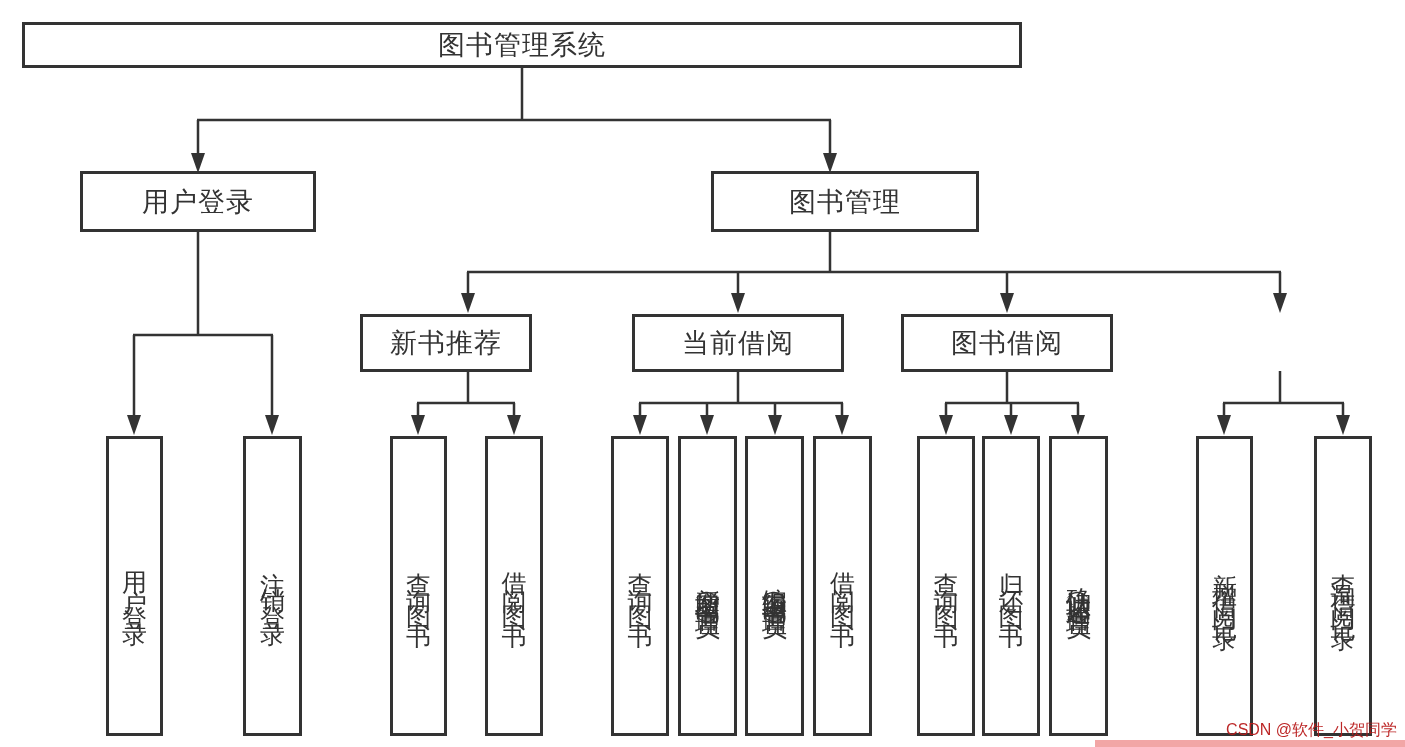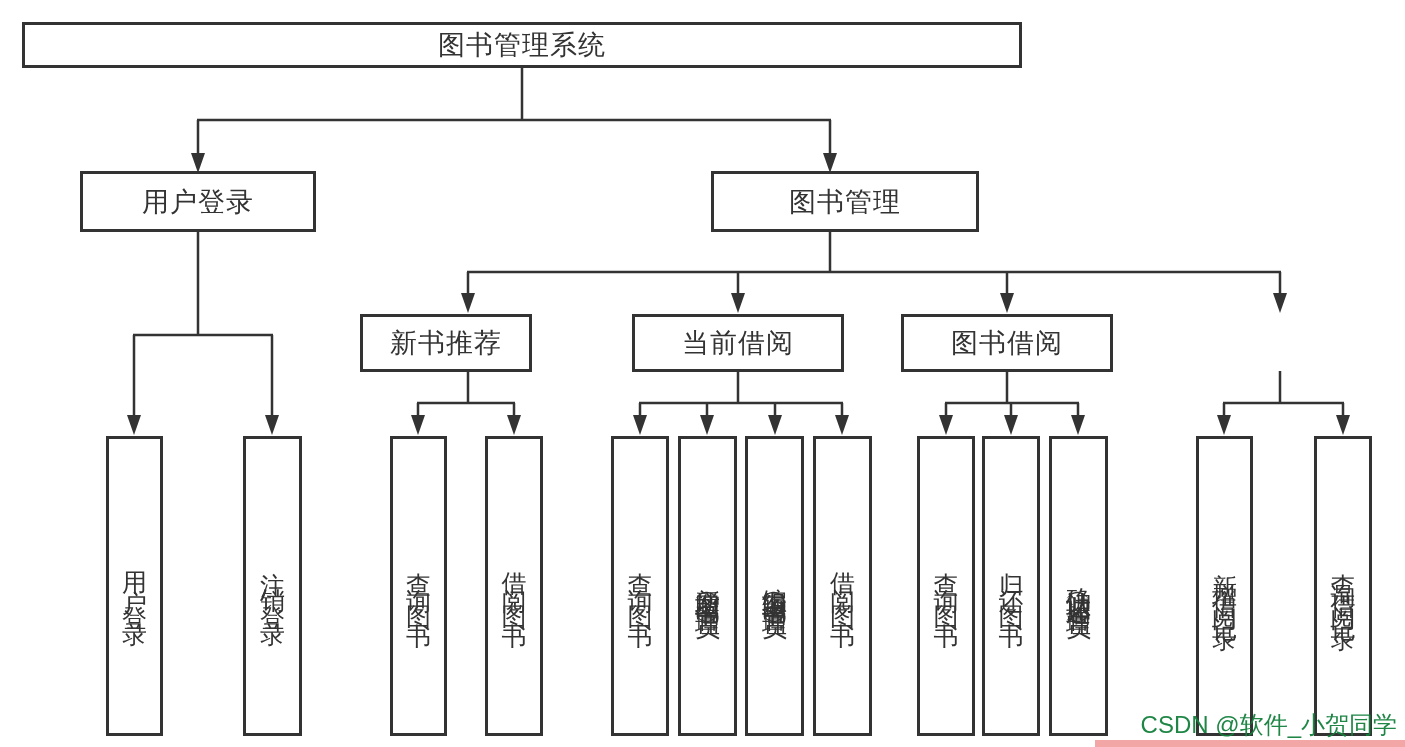--- a/index.html
+++ b/index.html
@@ -21,22 +21,22 @@
     white-space:nowrap;
     font-size:25px;
     line-height:1;
   }
   .ls-lg span{letter-spacing:17px;}
   .ls-md span{letter-spacing:11px;}
   .ls-sm span{letter-spacing:4px;}
   .watermark{
     position:absolute;
     right:8px;bottom:6px;
-    font-size:24px;
-    color:#15803d;
+    font-size:16px;
+    color:#b91c1c;
     opacity:0.95;
     z-index:5;
     white-space:nowrap;
     margin-left:8px;
   }
   .brandstrip{
     position:absolute;
     right:0;bottom:0;
     width:310px;height:7px;
     background:#f2a6a6;

